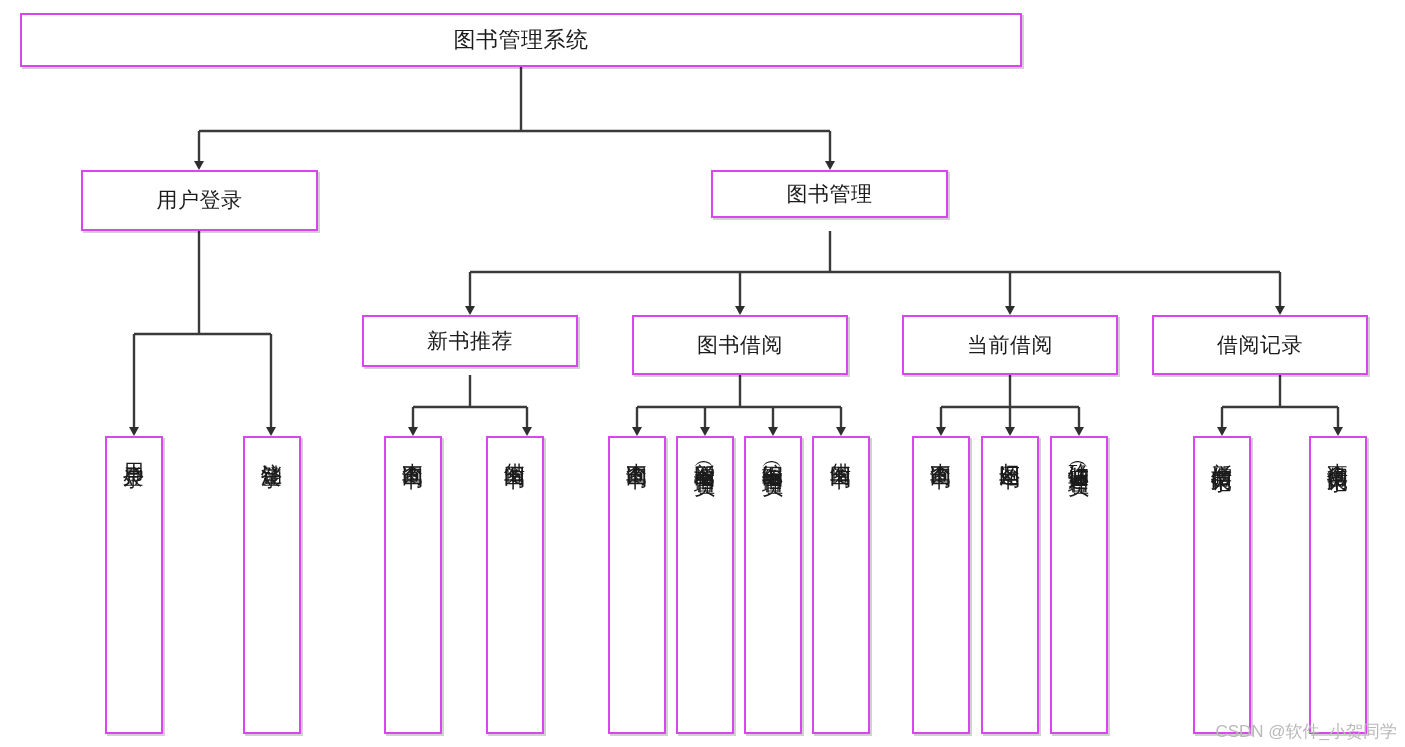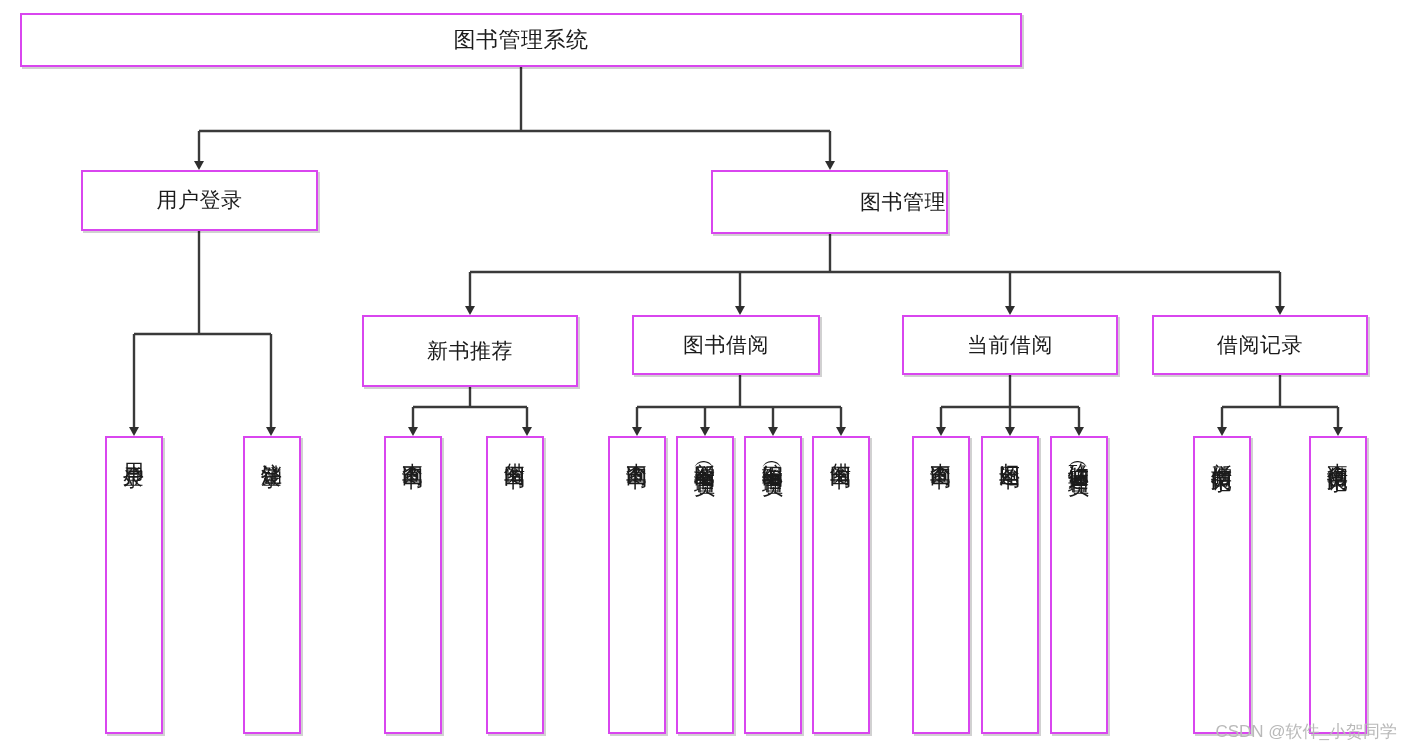--- a/index.html
+++ b/index.html
@@ -136,28 +136,28 @@
     </g>
   </svg>
 
   <div class="node horiz root" style="left:20px; top:13px; width:1002px; height:54px;">
     <span class="node-label">图书管理系统</span>
   </div>
 
   <div class="node horiz" style="left:81px; top:170px; width:237px; height:61px;">
     <span class="node-label">用户登录</span>
   </div>
-  <div class="node horiz" style="left:711px; top:170px; width:237px; height:64px;justify-content:flex-end;">
+  <div class="node horiz" style="left:711px; top:170px; width:237px; height:48px;">
     <span class="node-label">图书管理</span>
   </div>
 
-  <div class="node horiz" style="left:362px; top:315px; width:216px; height:72px;">
+  <div class="node horiz" style="left:362px; top:315px; width:216px; height:52px;">
     <span class="node-label">新书推荐</span>
   </div>
-  <div class="node horiz" style="left:632px; top:315px; width:188px; height:60px;">
+  <div class="node horiz" style="left:632px; top:315px; width:216px; height:60px;">
     <span class="node-label">图书借阅</span>
   </div>
   <div class="node horiz" style="left:902px; top:315px; width:216px; height:60px;">
     <span class="node-label">当前借阅</span>
   </div>
   <div class="node horiz" style="left:1152px; top:315px; width:216px; height:60px;">
     <span class="node-label">借阅记录</span>
   </div>
 
   <div class="node vert" style="left:105px; top:436px; width:58px; height:298px;">

